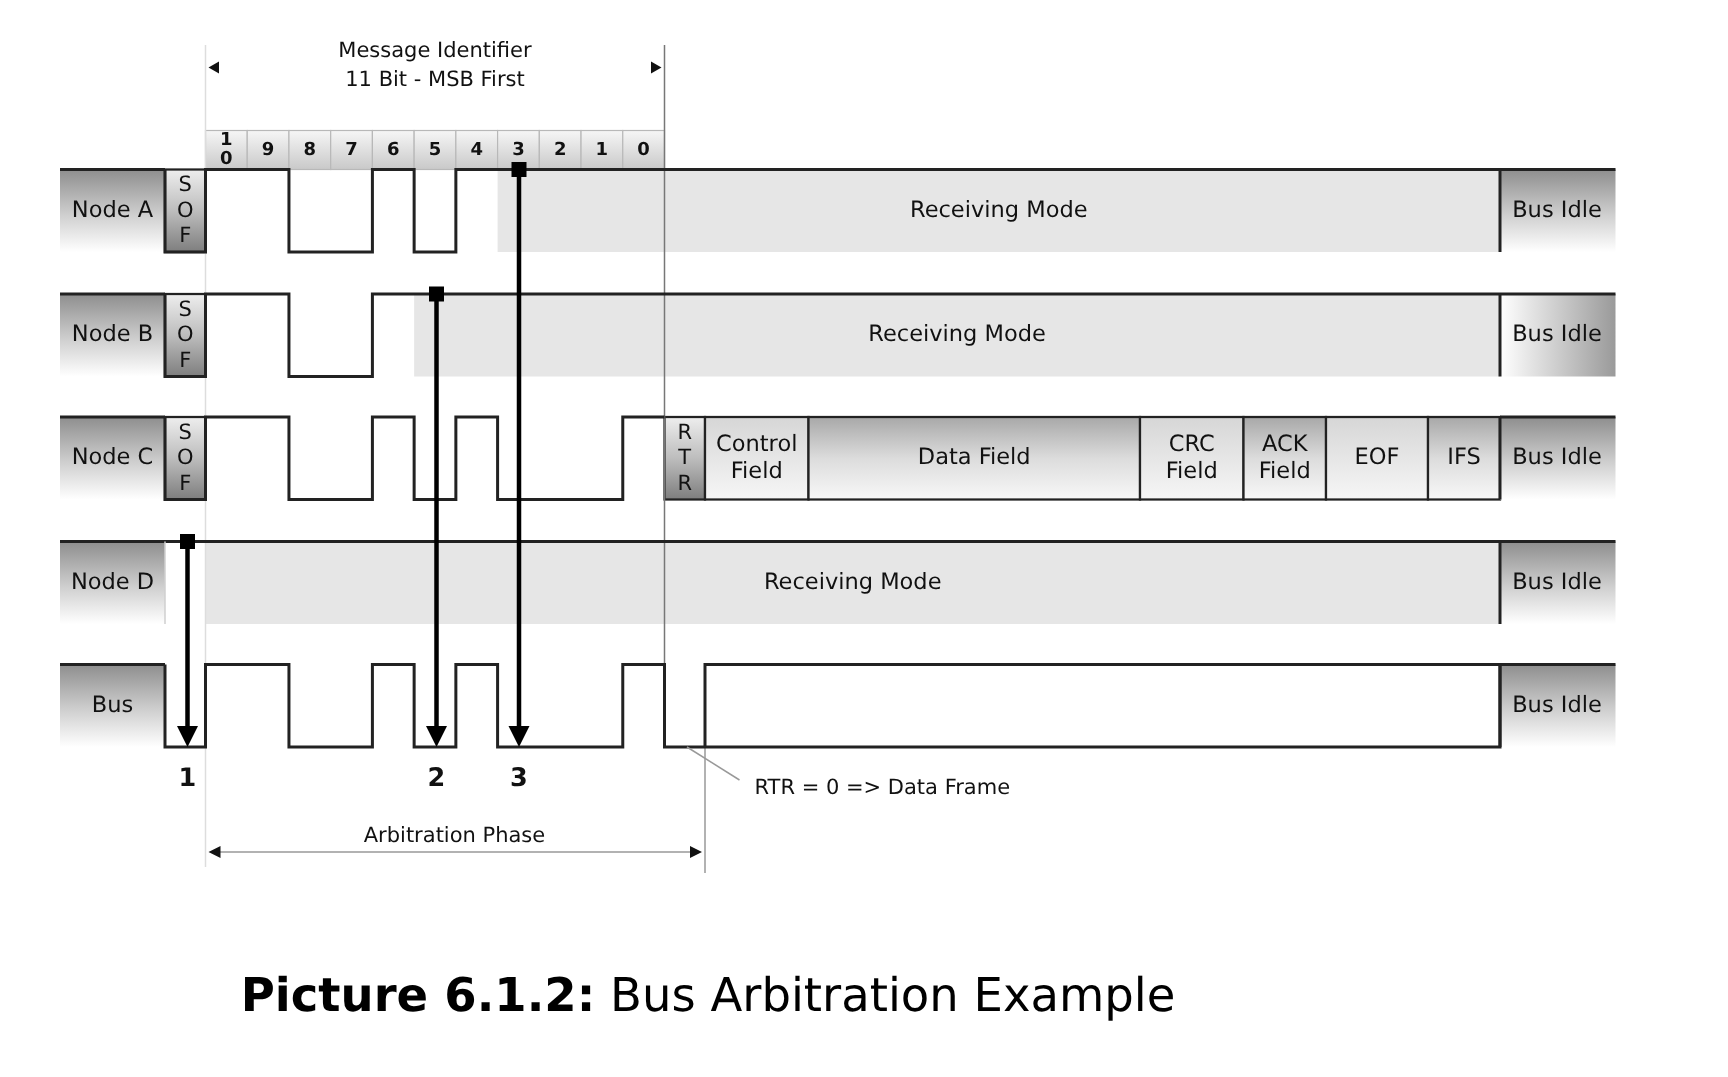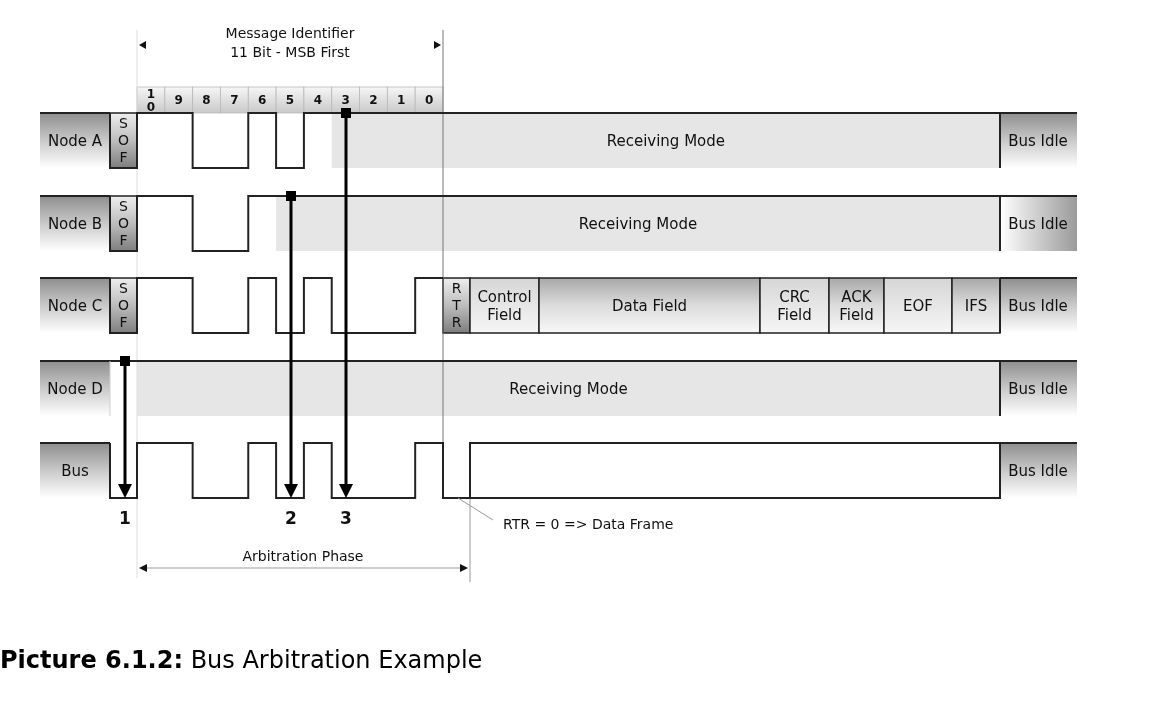--- a/index.html
+++ b/index.html
@@ -1,21 +1,21 @@
 <!DOCTYPE html>
 <html><head>
 <meta charset="utf-8">
 <style>
   html, body { margin: 0; padding: 0; background: #ffffff; }
   body { width: 1152px; height: 718px; position: relative; overflow: hidden; }
   #diagram { position: absolute; left: 0; top: 0; }
   svg text { font-family: "DejaVu Sans", sans-serif; fill: #111; }
   .caption {
     position: absolute; left: 0; width: 944px; top: 646px;
-    text-align: left; font-family: "DejaVu Sans", sans-serif; font-size: 24px; color: #000;
+    text-align: center; font-family: "DejaVu Sans", sans-serif; font-size: 31px; color: #000;
   }
   .caption b { font-weight: bold; }
 </style>
 </head>
 <body>
 
 <svg id="diagram" width="1152" height="640" xmlns="http://www.w3.org/2000/svg">
   <defs>
     <linearGradient id="gLabel" x1="0" y1="0" x2="0" y2="1">
       <stop offset="0" stop-color="#8e8e8e"></stop>

